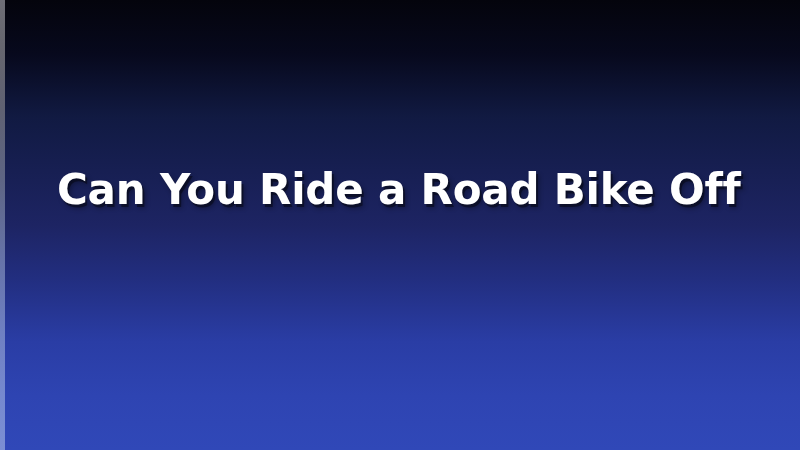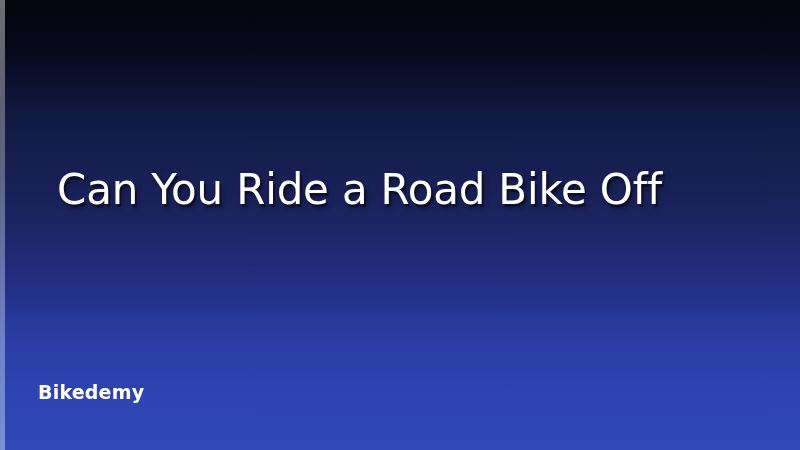--- a/index.html
+++ b/index.html
@@ -67,21 +67,21 @@
     position: absolute;
     left: 57px;
     top: 166px;
     width: 720px;
   }
 
   .title-line {
     display: block;
     color: #ffffff;
     font-size: 42px;
-    font-weight: 400;
+    font-weight: 700;
     line-height: 48px;
     letter-spacing: -0.2px;
     white-space: nowrap;
     text-shadow:
       2px 3px 0 rgba(0, 0, 0, 0.40),
       3px 4px 5px rgba(0, 0, 0, 0.32);
   }
 
   .brand {
     position: absolute;
@@ -101,16 +101,15 @@
 <div class="card">
 
   <div class="edge-strip"></div>
 
   <div class="content">
 
     <div class="title-block">
       <span class="title-line">Can You Ride a Road Bike Off</span>
     </div>
 
-    <div class="brand">Bikedemy</div>
 
   </div>
 </div>
 
 </body></html>

